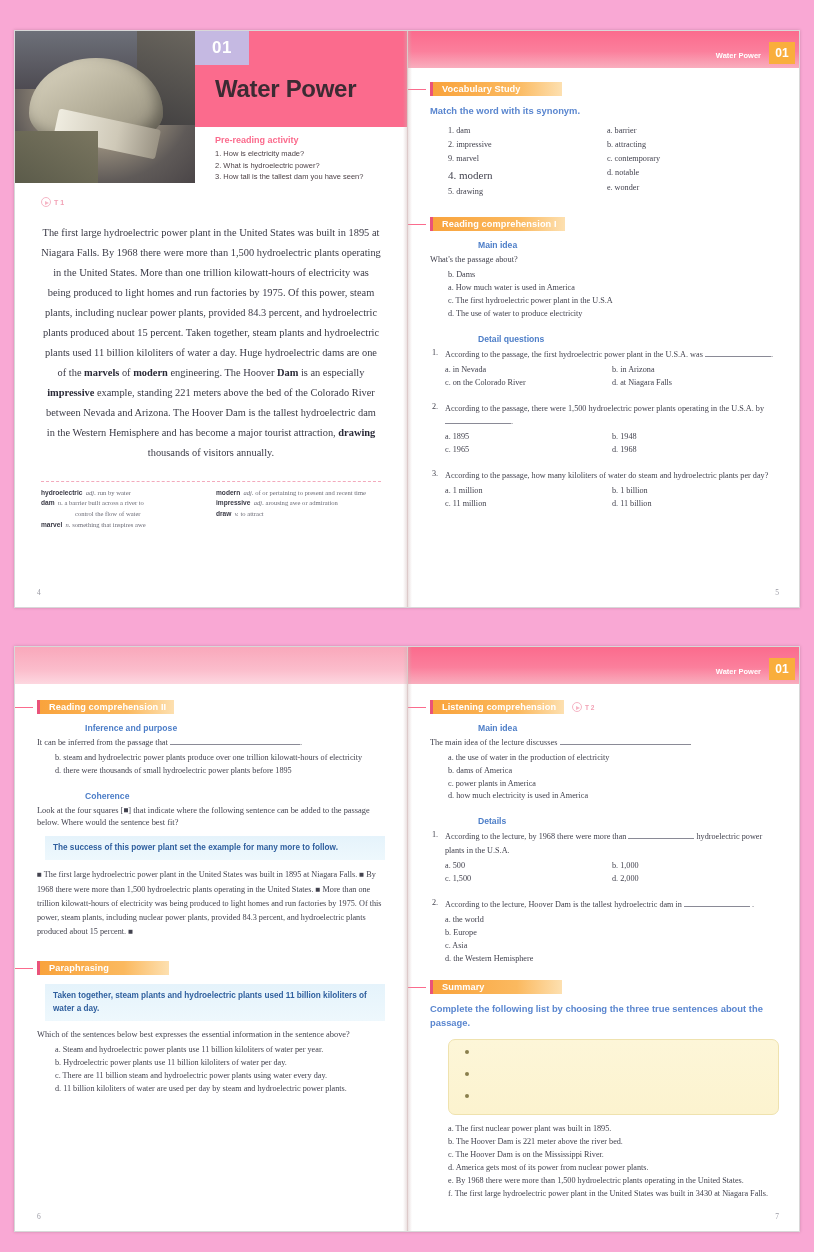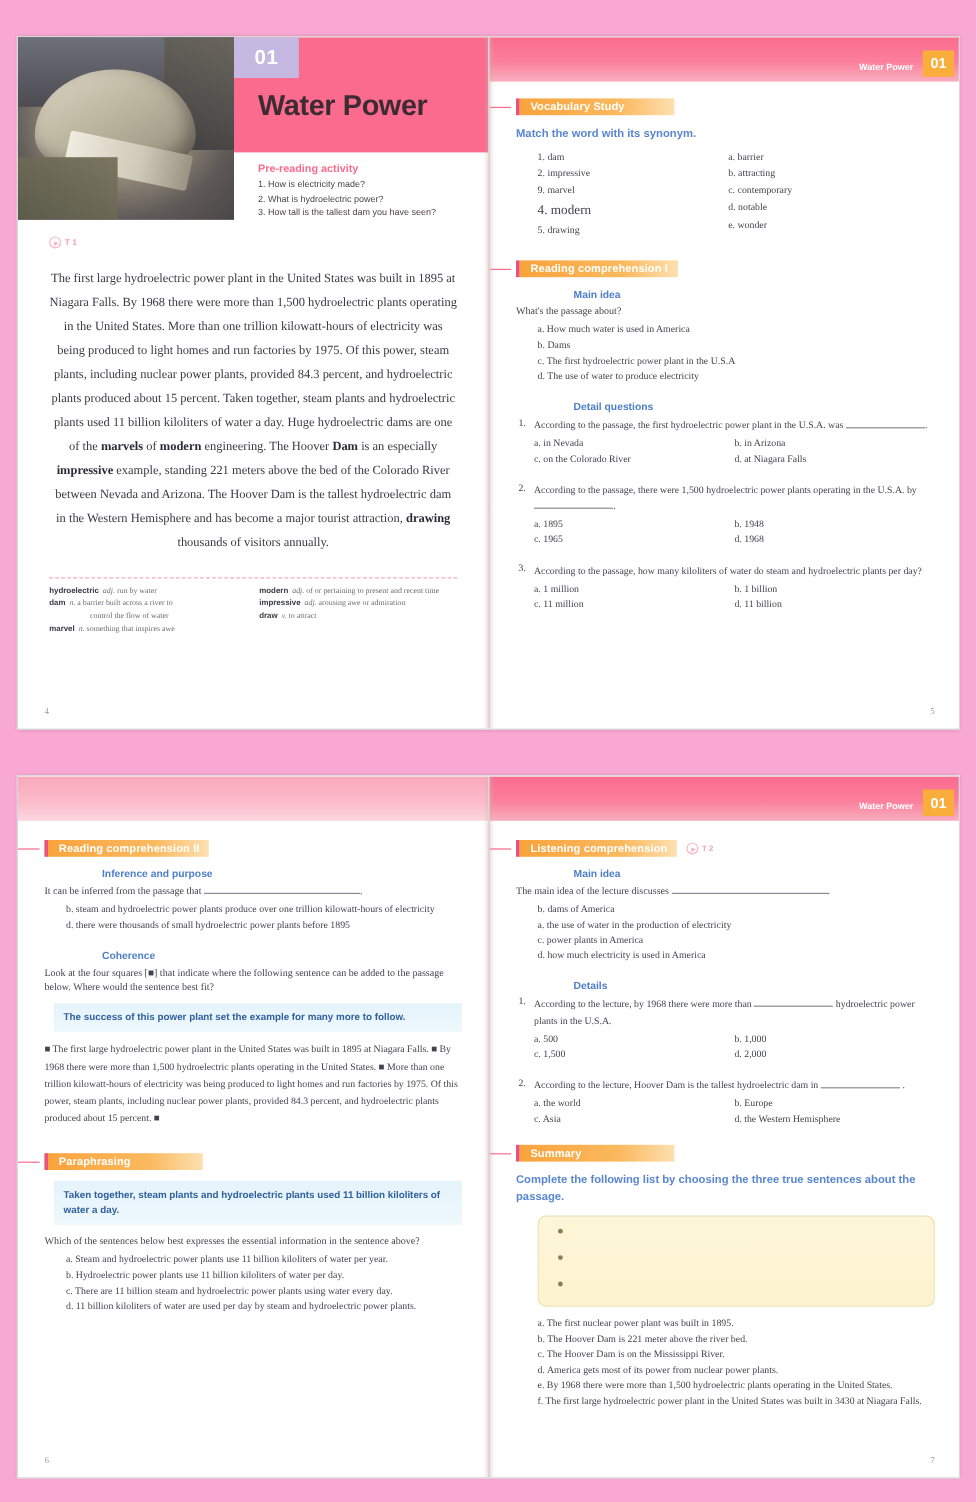--- a/index.html
+++ b/index.html
@@ -302,22 +302,22 @@
 
       <div style="height:18px"></div>
 
       <div class="sec">
         <span class="sec-tick"></span>
         <div class="sec-bar">Reading comprehension I</div>
       </div>
       <div class="sub">Main idea</div>
       <div class="q-lead">What's the passage about?</div>
       <div class="opts" id="r1-main-opts">
+          <div class="opt">b.  Dams</div>
           <div class="opt">a.  How much water is used in America</div>
-          <div class="opt">b.  Dams</div>
           <div class="opt">c.  The first hydroelectric power plant in the U.S.A</div>
           <div class="opt">d.  The use of water to produce electricity</div>
         </div>
 
       <div class="sub" style="margin-top:13px">Detail questions</div>
       <div id="r1-detail">
           <div style="margin-top: 4px;">
             <div class="numq">
               <div class="n">1.</div>
               <div class="body">According to the passage, the first hydroelectric power plant in the U.S.A. was <span class="blank"></span>.</div>
@@ -421,22 +421,22 @@
           <span>T 2</span>
         </span>
       </div>
 
       <div class="sub">Main idea</div>
       <div class="q-lead">
         <span>The main idea of the lecture discusses</span>
         <span class="blank blank-wide"></span>.
       </div>
       <div class="opts" id="lis-main-opts">
+          <div class="opt">a.  the use of water in the production of electricity</div>
           <div class="opt">b.  dams of America</div>
-          <div class="opt">a.  the use of water in the production of electricity</div>
           <div class="opt">c.  power plants in America</div>
           <div class="opt">d.  how much electricity is used in America</div>
         </div>
 
       <div class="sub" style="margin-top:13px">Details</div>
       <div id="lis-details">
           <div style="margin-top: 4px;">
             <div class="numq">
               <div class="n">1.</div>
               <div class="body">According to the lecture, by 1968 there were more than <span class="blank"></span> hydroelectric power plants in the U.S.A.</div>
@@ -446,21 +446,21 @@
               <div class="opt">b.  1,000</div>
               <div class="opt">c.  1,500</div>
               <div class="opt">d.  2,000</div>
             </div>
           </div>
           <div style="margin-top: 12px;">
             <div class="numq">
               <div class="n">2.</div>
               <div class="body">According to the lecture, Hoover Dam is the tallest hydroelectric dam in <span class="blank"></span> .</div>
             </div>
-            <div class="opts opts-2col" style="margin-left: 37px; margin-top: 3px;">
+            <div class="opts opts-2col" style="margin-left: 37px; margin-top: 3px; flex-direction: column;">
               <div class="opt">a.  the world</div>
               <div class="opt">b.  Europe</div>
               <div class="opt">c.  Asia</div>
               <div class="opt">d.  the Western Hemisphere</div>
             </div>
           </div>
         </div>
 
       <div style="height:14px"></div>
 

